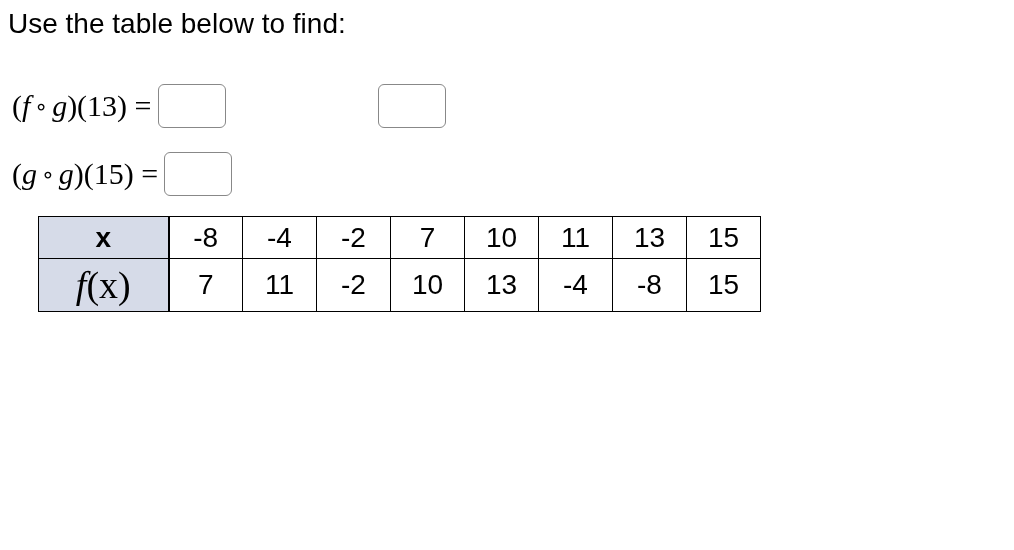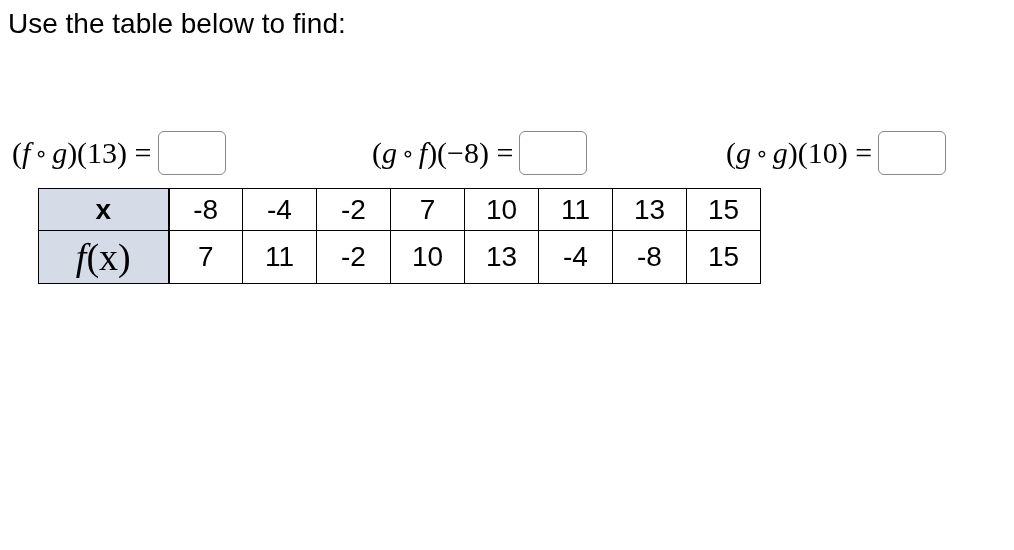--- a/index.html
+++ b/index.html
@@ -7,28 +7,28 @@
       margin: 0;
       padding: 8px;
       font-family: Arial, Helvetica, sans-serif;
       font-size: 24px;
       background: #fff;
       color: #000;
       width: 1014px;
     }
     .instruction {
       font-size: 28px;
-      margin-bottom: 91px;
+      margin-bottom: 44px;
       margin-top: 0;
     }
     .problems {
       display: flex;
-      flex-direction: row;
+      flex-direction: column;
       gap: 24px;
-      margin-bottom: 13px;
+      margin-bottom: 20px;
       padding-left: 4px;
     }
     .row {
       display: flex;
       gap: 30px;
     }
     .problem {
       display: inline-flex;
       align-items: center;
       font-family: "Times New Roman", Times, serif;
@@ -85,30 +85,27 @@
 
 <div class="problems">
   <div class="row">
     <div class="problem">
       <span class="math">
         <span>(</span><span class="fn">f</span><span class="comp">∘</span><span class="fn">g</span><span>)(13) = </span>
       </span>
       <span class="input-box"></span>
     </div>
     <div class="problem">
-      <span class="math">
-        <span>(</span><span class="fn">g</span><span class="comp">∘</span><span class="fn">f</span><span>)(−8) = </span>
-      </span>
       <span class="input-box"></span>
     </div>
   </div>
   <div class="row">
     <div class="problem">
       <span class="math">
-        <span>(</span><span class="fn">g</span><span class="comp">∘</span><span class="fn">g</span><span>)(10) = </span>
+        <span>(</span><span class="fn">g</span><span class="comp">∘</span><span class="fn">g</span><span>)(15) = </span>
       </span>
       <span class="input-box"></span>
     </div>
   </div>
 </div>
 
 <table>
   <tbody>
       <tr>
     <td class="header-col">x</td>

